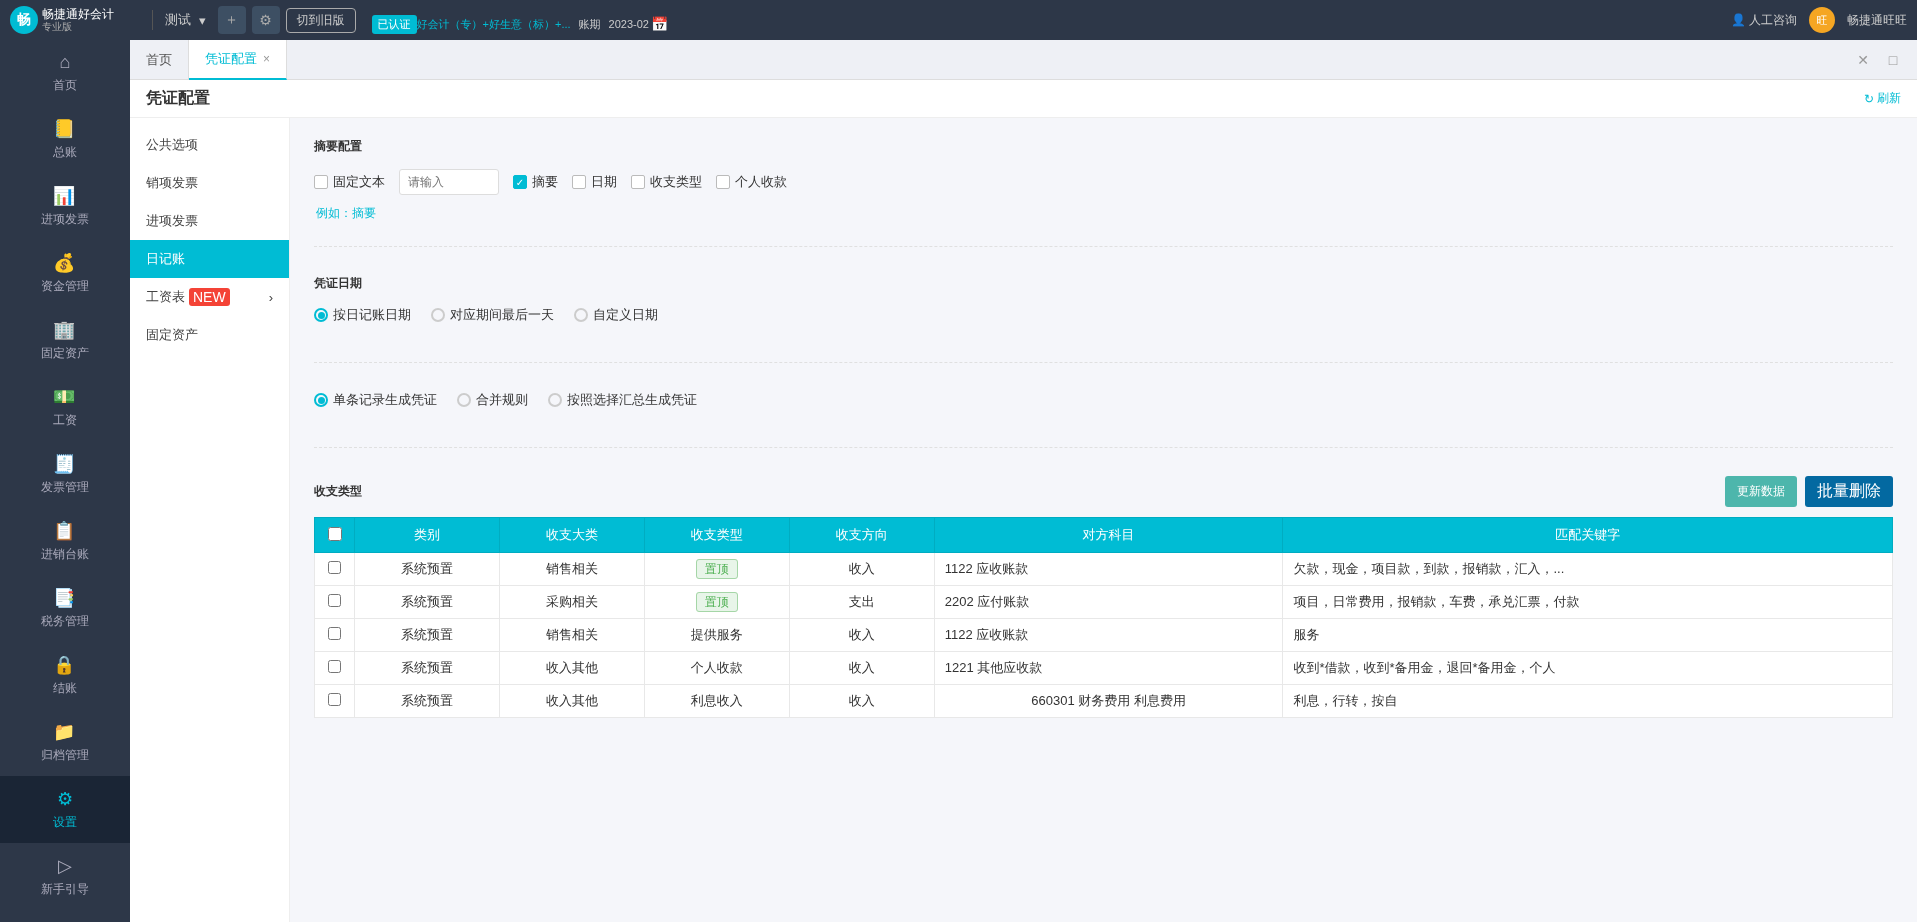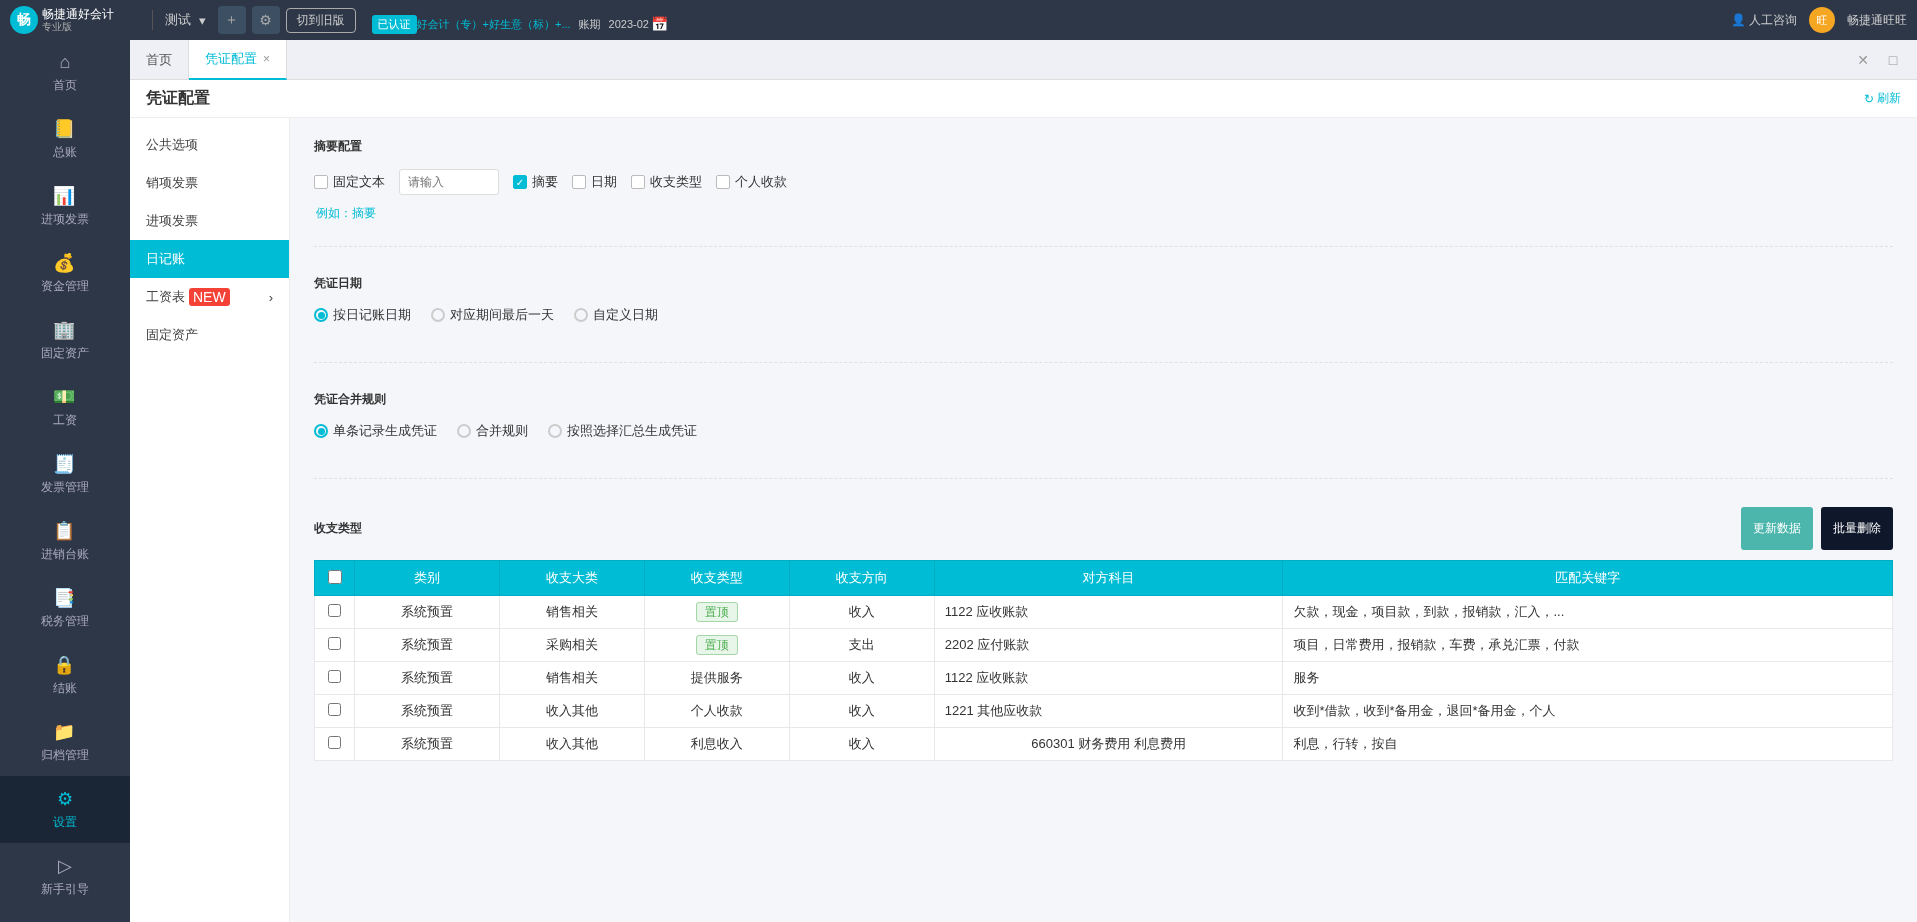--- a/index.html
+++ b/index.html
@@ -146,21 +146,21 @@
       font-weight: normal; font-size: 13px; border: 1px solid #00acc1;
     }
     .type-table td {
       padding: 7px 10px; text-align: center; border: 1px solid #e8e8e8;
       font-size: 13px; background: white;
     }
     .table-header-row { background: #00bcd4; }
 
     
     .btn-update { background: #4db6ac; color: white; border: none; padding: 5px 12px; border-radius: 3px; cursor: pointer; font-size: 12px; }
-    .btn-delete { background: #0f172a; color: white; border: none; padding: 13px 12px; border-radius: 3px; cursor: pointer; font-size: 12px; }
+    .btn-delete { background: #0369a1; color: white; border: none; padding: 5px 12px; border-radius: 3px; cursor: pointer; font-size: 16px; }
     .table-toolbar { display: flex; justify-content: flex-end; gap: 8px; margin-bottom: 8px; }
 
     .checkbox-all { width: 14px; height: 14px; }
 
     .refresh-btn { color: #00bcd4; font-size: 12px; cursor: pointer; display: flex; align-items: center; gap: 3px; }
 
     .toolbar-right { display: flex; align-items: center; gap: 8px; flex: 1; justify-content: flex-end; }
   </style>
 </head>
 <body>
@@ -358,21 +358,20 @@
               <span>对应期间最后一天</span>
             </div>
             <div class="radio-item">
               <div class="radio-circle"></div>
               <span>自定义日期</span>
             </div>
           </div>
         </div>
 
         <div class="config-section">
-          <div class="section-title">凭证合并规则</div>
           <div class="radio-group">
             <div class="radio-item">
               <div class="radio-circle checked"></div>
               <span>单条记录生成凭证</span>
             </div>
             <div class="radio-item">
               <div class="radio-circle"></div>
               <span>合并规则</span>
             </div>
             <div class="radio-item">

